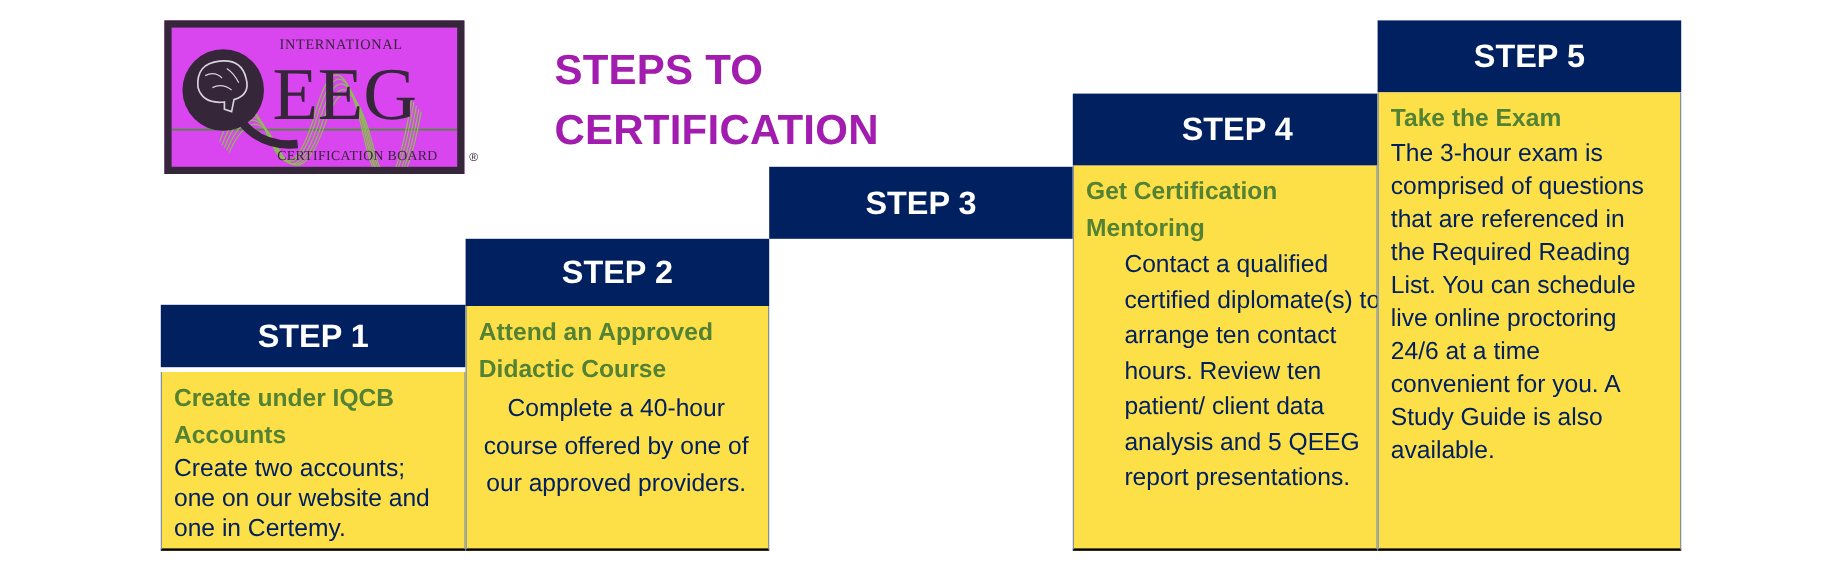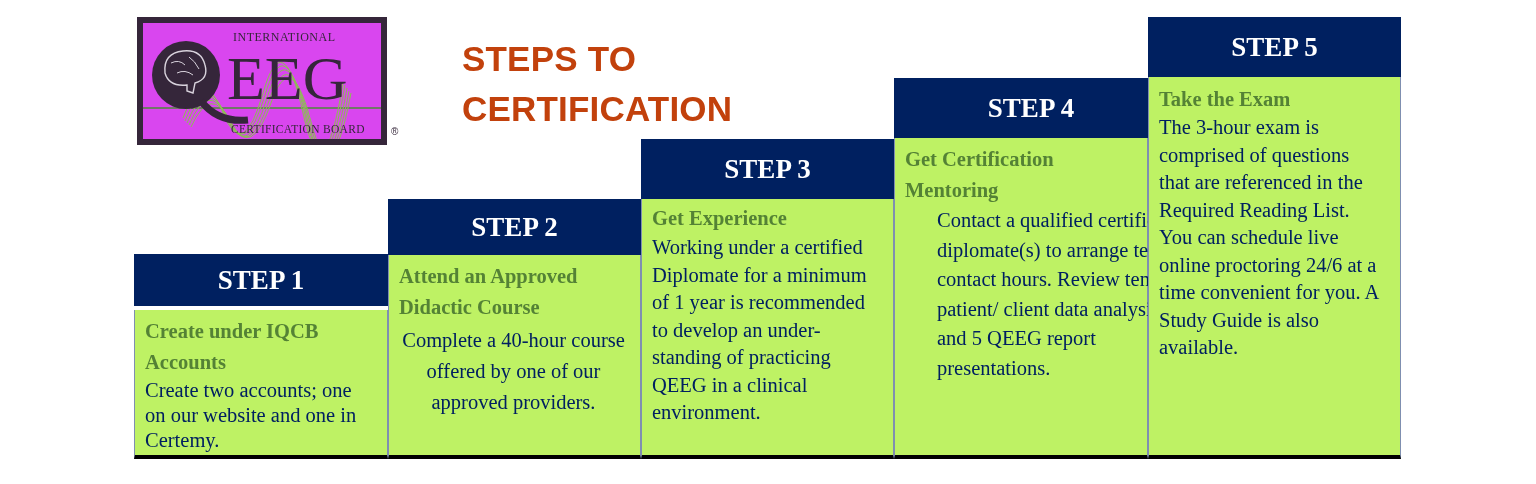--- a/index.html
+++ b/index.html
@@ -2,29 +2,29 @@
 <html><head>
 <meta charset="utf-8">
 <style>
   html, body { margin: 0; padding: 0; background: #ffffff; }
   body { width: 1536px; height: 484px; position: relative; overflow: hidden;
          font-family: "Liberation Sans", "DejaVu Sans", sans-serif; }
   .logo { position: absolute; left: 137px; top: 17px; width: 250px; height: 128px;
           box-sizing: border-box; border: 6px solid #35263a; background: #d946ef; }
   .logo svg { position: absolute; left: 0; top: 0; }
   .reg { position: absolute; left: 391px; top: 126px; font-size: 10px; color: #35263a; }
-  .title { position: absolute; left: 462px; top: 34px; color: #c2410c; font-weight: bold;
+  .title { position: absolute; left: 462px; top: 34px; color: #a21caf; font-weight: bold;
            font-size: 35px; line-height: 50px; letter-spacing: 0.2px; }
-  .step { position: absolute; box-sizing: border-box; font-family: Liberation Serif, serif; }
+  .step { position: absolute; box-sizing: border-box; }
   .step-head { position: absolute; left: 0; right: 0; top: 0; background: #002060; color: #fff;
                font-weight: bold; font-size: 27px; text-align: center; display: flex;
                align-items: center; justify-content: center; }
-  .step-body { position: absolute; left: 0; right: 0; bottom: 0; background: #bef264;
+  .step-body { position: absolute; left: 0; right: 0; bottom: 0; background: #fde047;
                border-left: 1.5px solid #7f8fb0; border-right: 1.5px solid #7f8fb0;
-               border-bottom: 4px solid #000000; box-sizing: border-box;
+               border-bottom: 2px solid #000000; box-sizing: border-box;
                padding: 6px 12px 0 10px; }
   .step-sub { color: #548235; font-weight: bold; font-size: 20.5px; line-height: 31px; }
   .step-desc { color: #002060; font-size: 20.5px; line-height: 27.5px; }
 </style>
 </head>
 <body>
 
 <div class="logo">
   <svg width="238" height="116" viewBox="0 0 238 116">
 
@@ -65,26 +65,22 @@
 </div>
 
 <div class="step" style="left:388px; top:199px; width:253px; height:260px;border-radius:27px;">
   <div class="step-head" style="height:56px;">STEP 2</div>
   <div class="step-body" style="top:56px;">
     <div class="step-sub">Attend an Approved Didactic Course</div>
     <div class="step-desc" style="line-height:31px; margin-top:2px;text-align:center;">Complete a 40-hour course offered by one of our approved providers.</div>
   </div>
 </div>
 
-<div class="step" style="left:641px; top:139px; width:253px; height:320px;">
+<div class="step" style="left:641px; top:139px; width:253px; height:228px;">
   <div class="step-head" style="height:60px;">STEP 3</div>
-  <div class="step-body" style="top:60px; padding-top:4px;">
-    <div class="step-sub">Get Experience</div>
-    <div class="step-desc">Working under a certified Diplomate for a minimum of 1 year is recommended to develop an under-standing of practicing QEEG in a clinical environment.</div>
-  </div>
 </div>
 
 <div class="step" style="left:894px; top:78px; width:254px; height:381px;">
   <div class="step-head" style="height:60px;padding-left:20px;">STEP 4</div>
   <div class="step-body" style="top:60px; padding-top:6px;">
     <div class="step-sub" style="width:190px;">Get Certification Mentoring</div>
     <div class="step-desc" style="line-height:29.5px; width:232px;margin-left:32px;">Contact a qualified certified diplomate(s) to arrange ten contact hours. Review ten patient/ client data analysis and 5 QEEG report presentations.</div>
   </div>
 </div>
 

